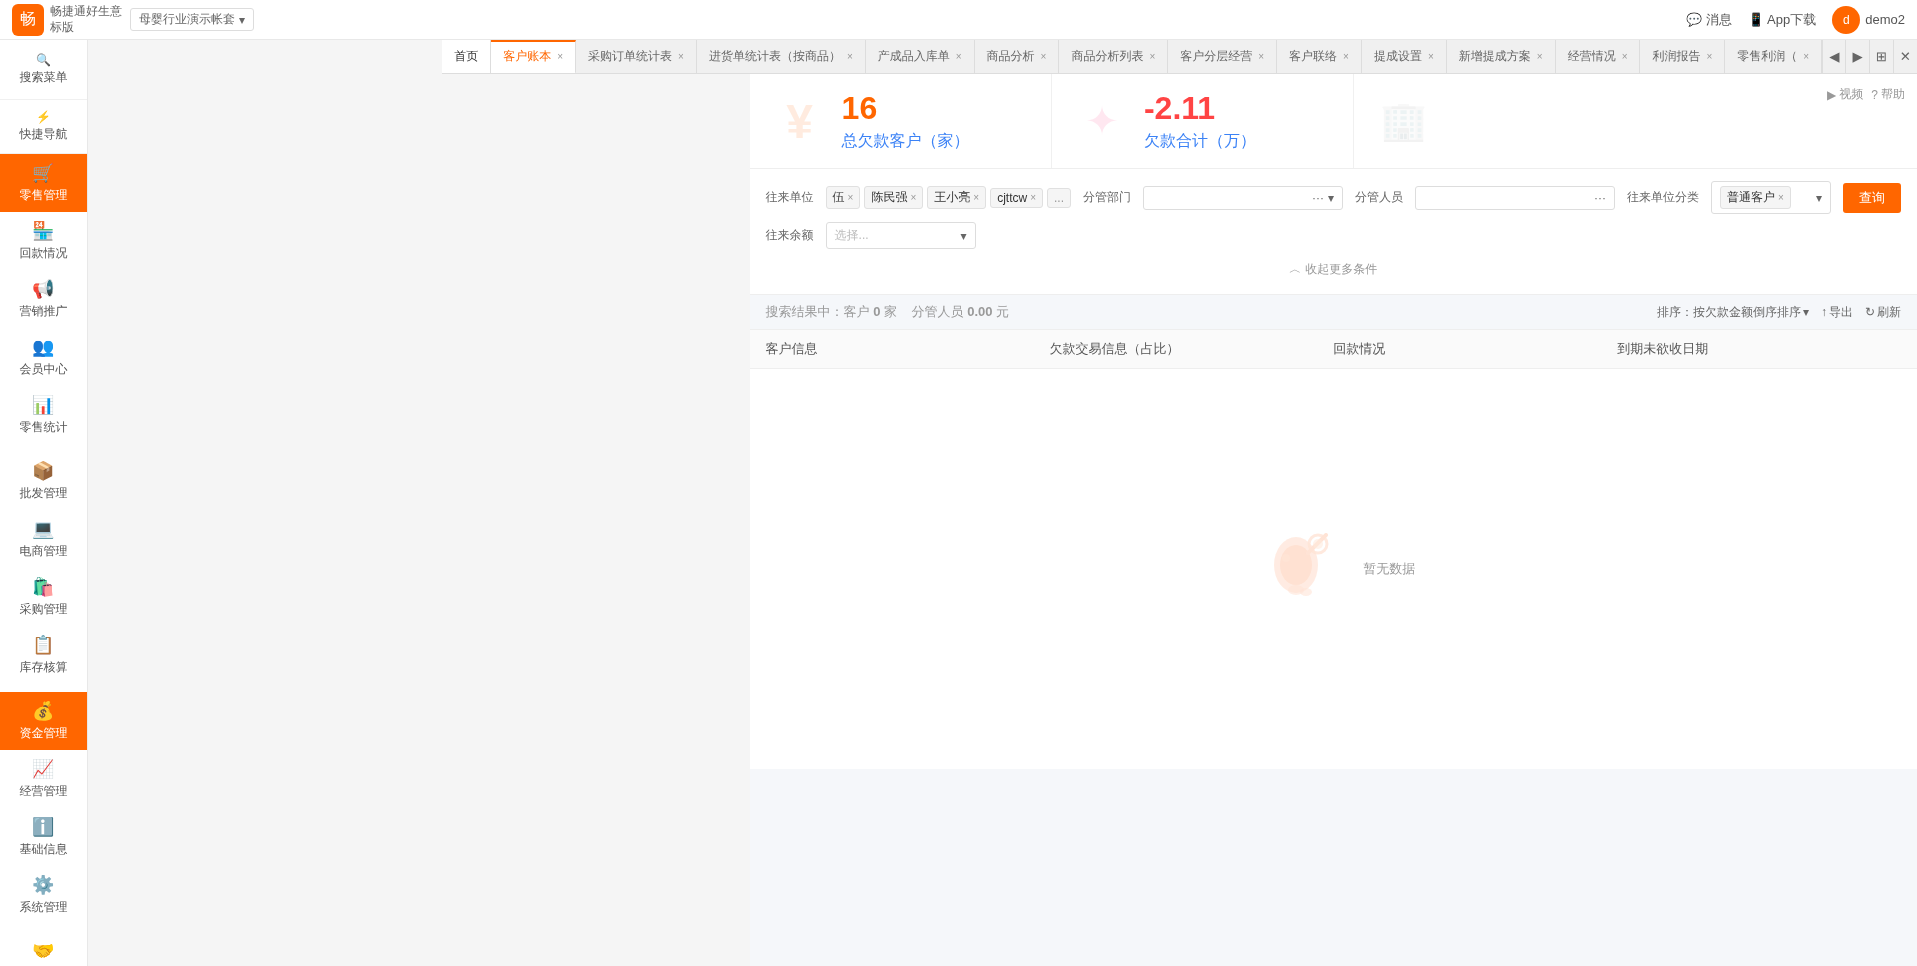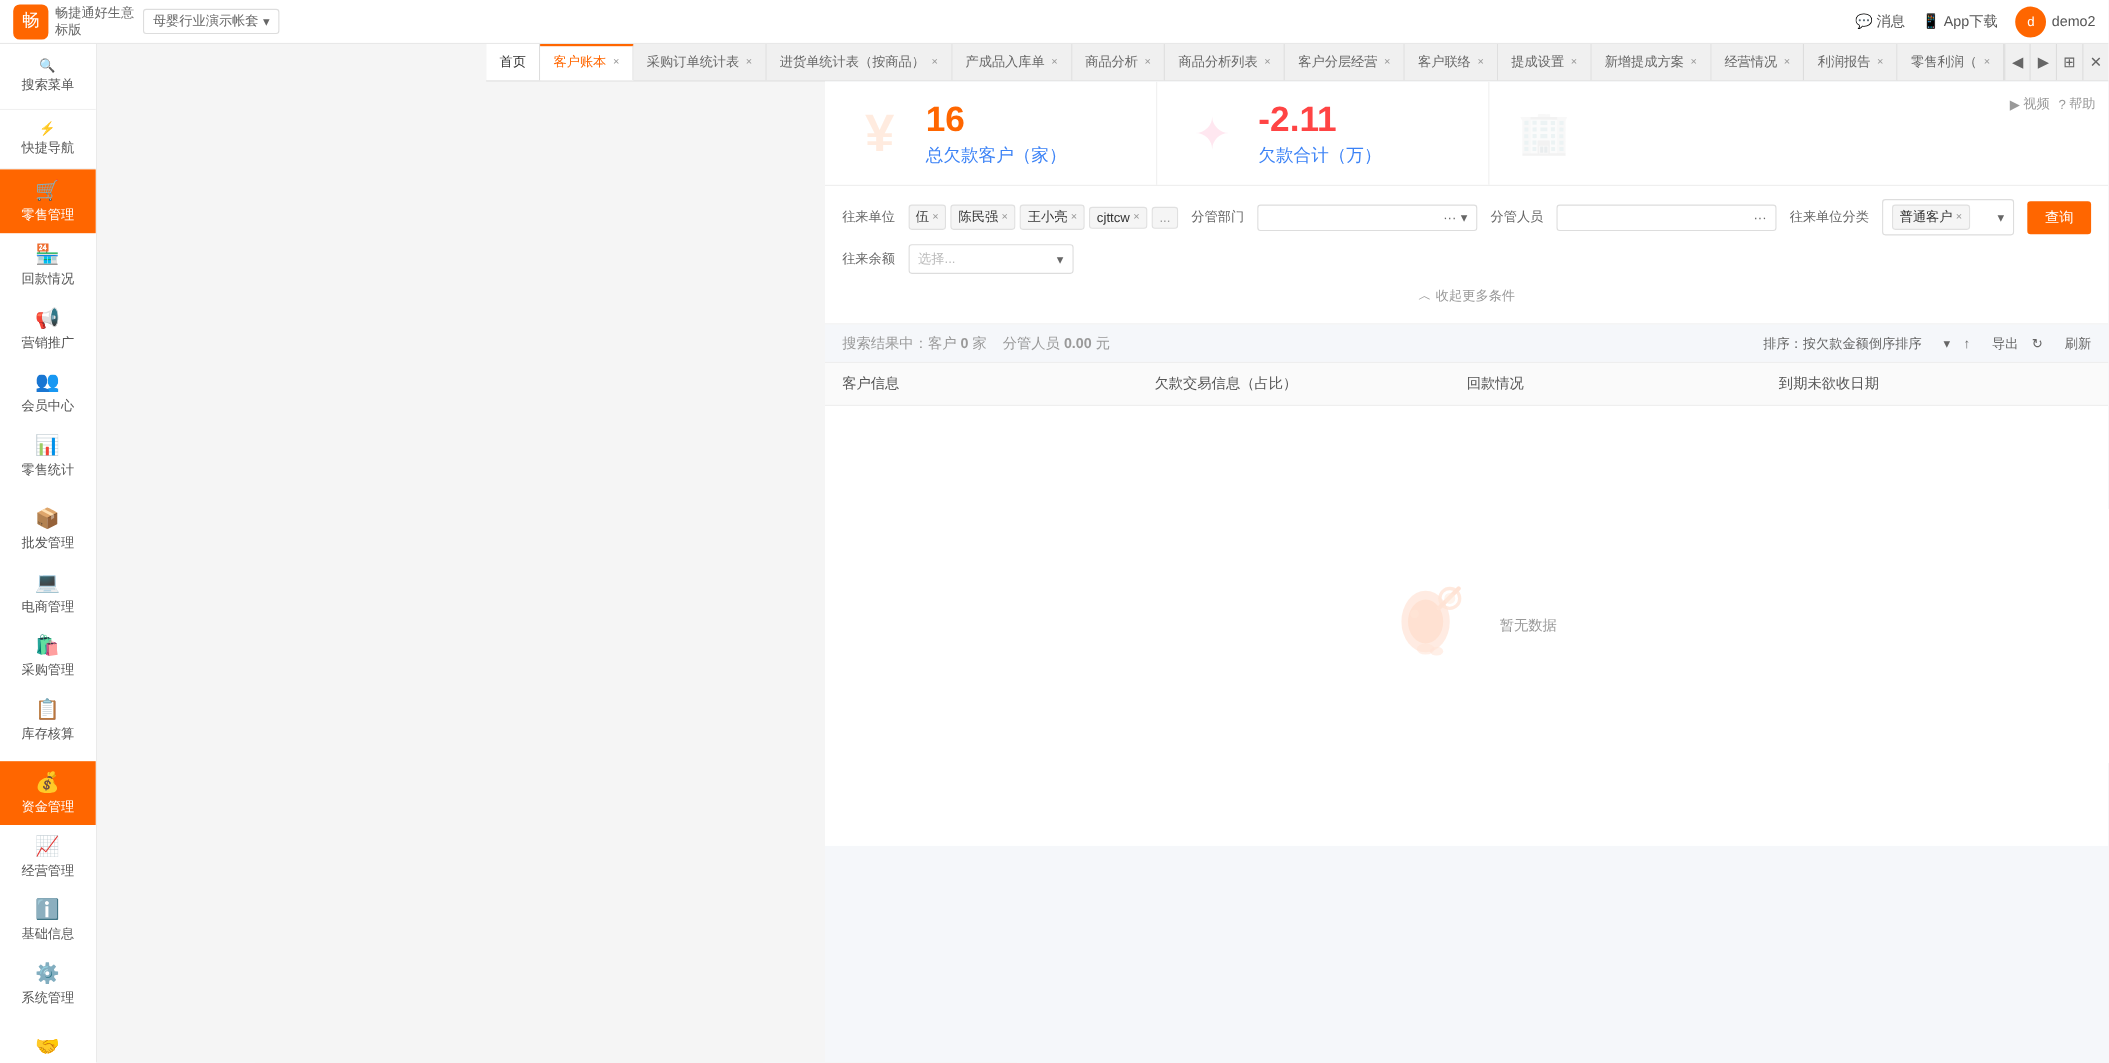--- a/index.html
+++ b/index.html
@@ -69,21 +69,21 @@
     .filter-tag.more { color: #999; cursor: pointer; }
     .filter-select { display: flex; align-items: center; gap: 4px; border: 1px solid #ddd; border-radius: 3px; padding: 4px 8px; font-size: 12px; color: #666; cursor: pointer; min-width: 120px; background: #fff; }
     .filter-select-wide { min-width: 200px; }
     .collapse-btn { display: flex; align-items: center; gap: 4px; color: #999; font-size: 12px; cursor: pointer; padding: 4px 8px; }
 
     
     .search-result-bar { background: #f5f7fa; padding: 8px 16px; display: flex; align-items: center; justify-content: space-between; border-bottom: 1px solid #eee; }
     .search-result-info { font-size: 13px; color: #333; display: flex; gap: 12px; }
     .search-result-info span { color: #999; }
     .search-actions { display: flex; align-items: center; gap: 12px; font-size: 12px; color: #666; }
-    .search-actions span { cursor: pointer; display: flex; align-items: center; gap: 20px; }
+    .search-actions span { cursor: pointer; display: flex; align-items: center; gap: 2px; }
 
     
     .table-container { background: #fff; }
     .table-header { display: grid; grid-template-columns: 2fr 2fr 2fr 2fr; padding: 10px 16px; background: #fafafa; border-bottom: 1px solid #eee; font-size: 13px; color: #555; font-weight: 500; }
     .table-body { min-height: 400px; display: flex; flex-direction: column; align-items: center; justify-content: center; }
     .empty-state { display: flex; flex-direction: row; align-items: center; gap: 12px; padding: 60px 0; }
     .empty-icon { font-size: 80px; opacity: 0.4; color: #ff9966; }
     .empty-text { font-size: 13px; color: #999; }
 
     

